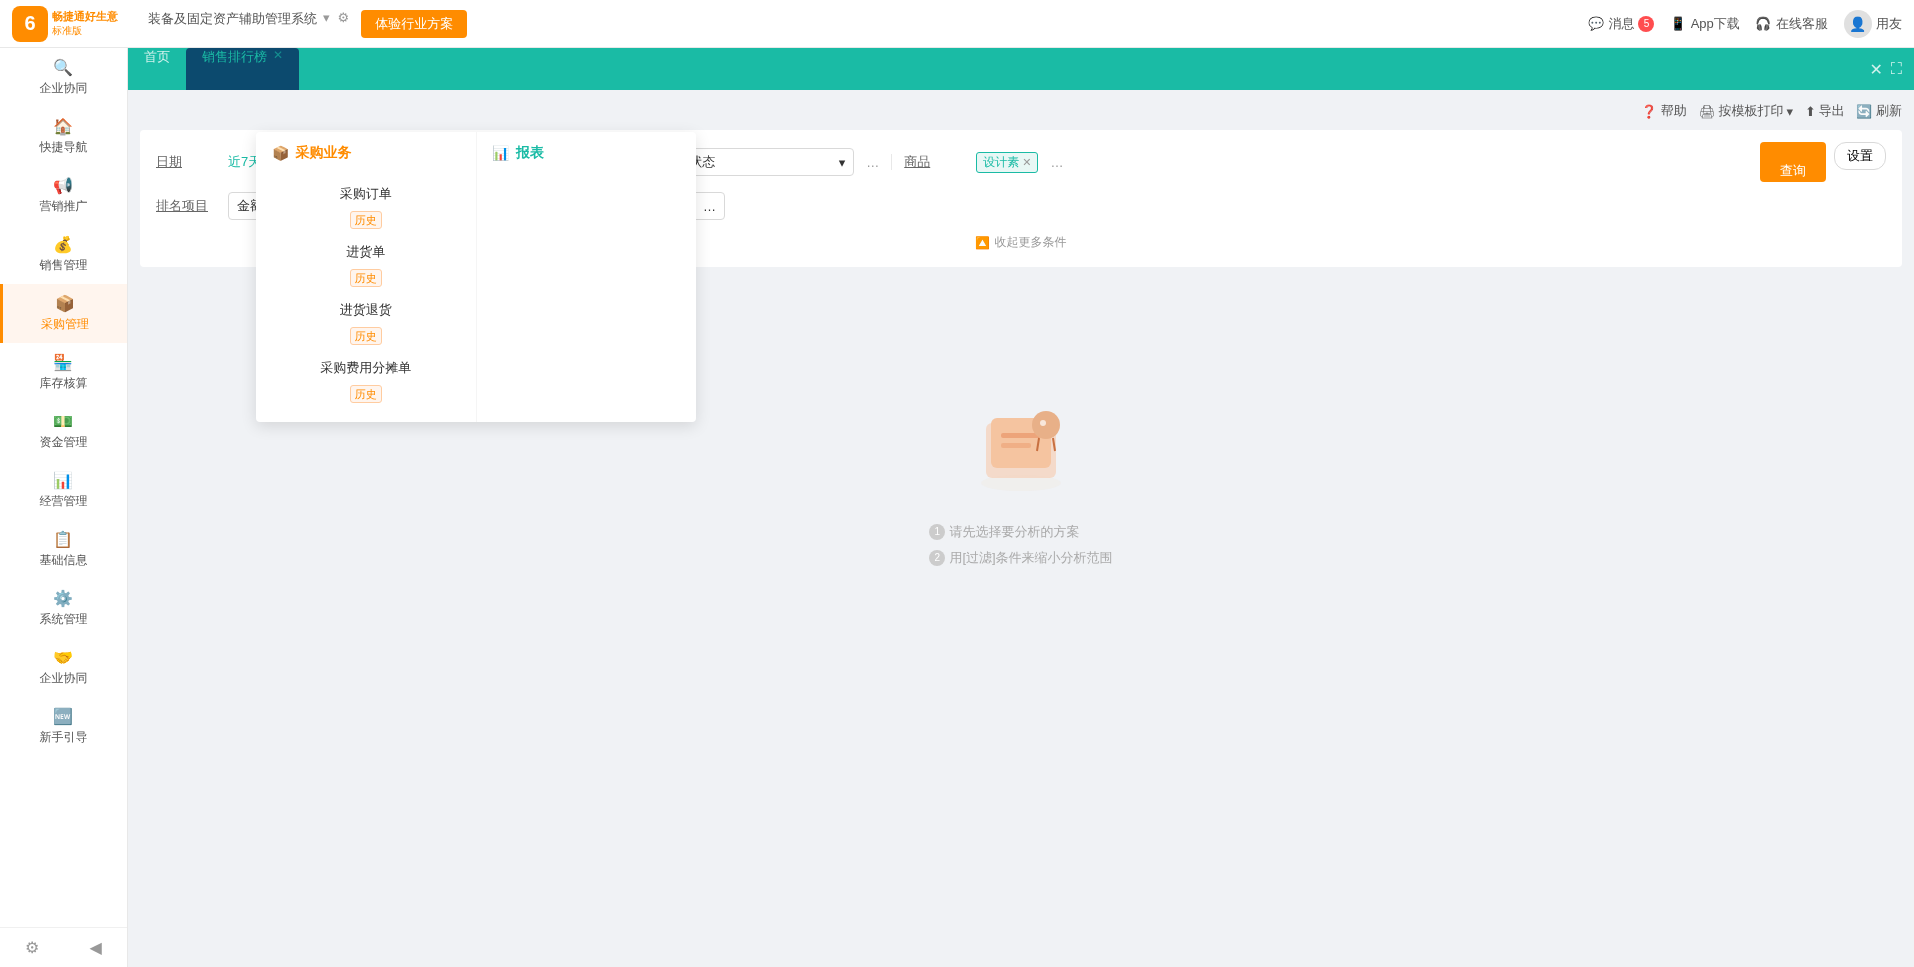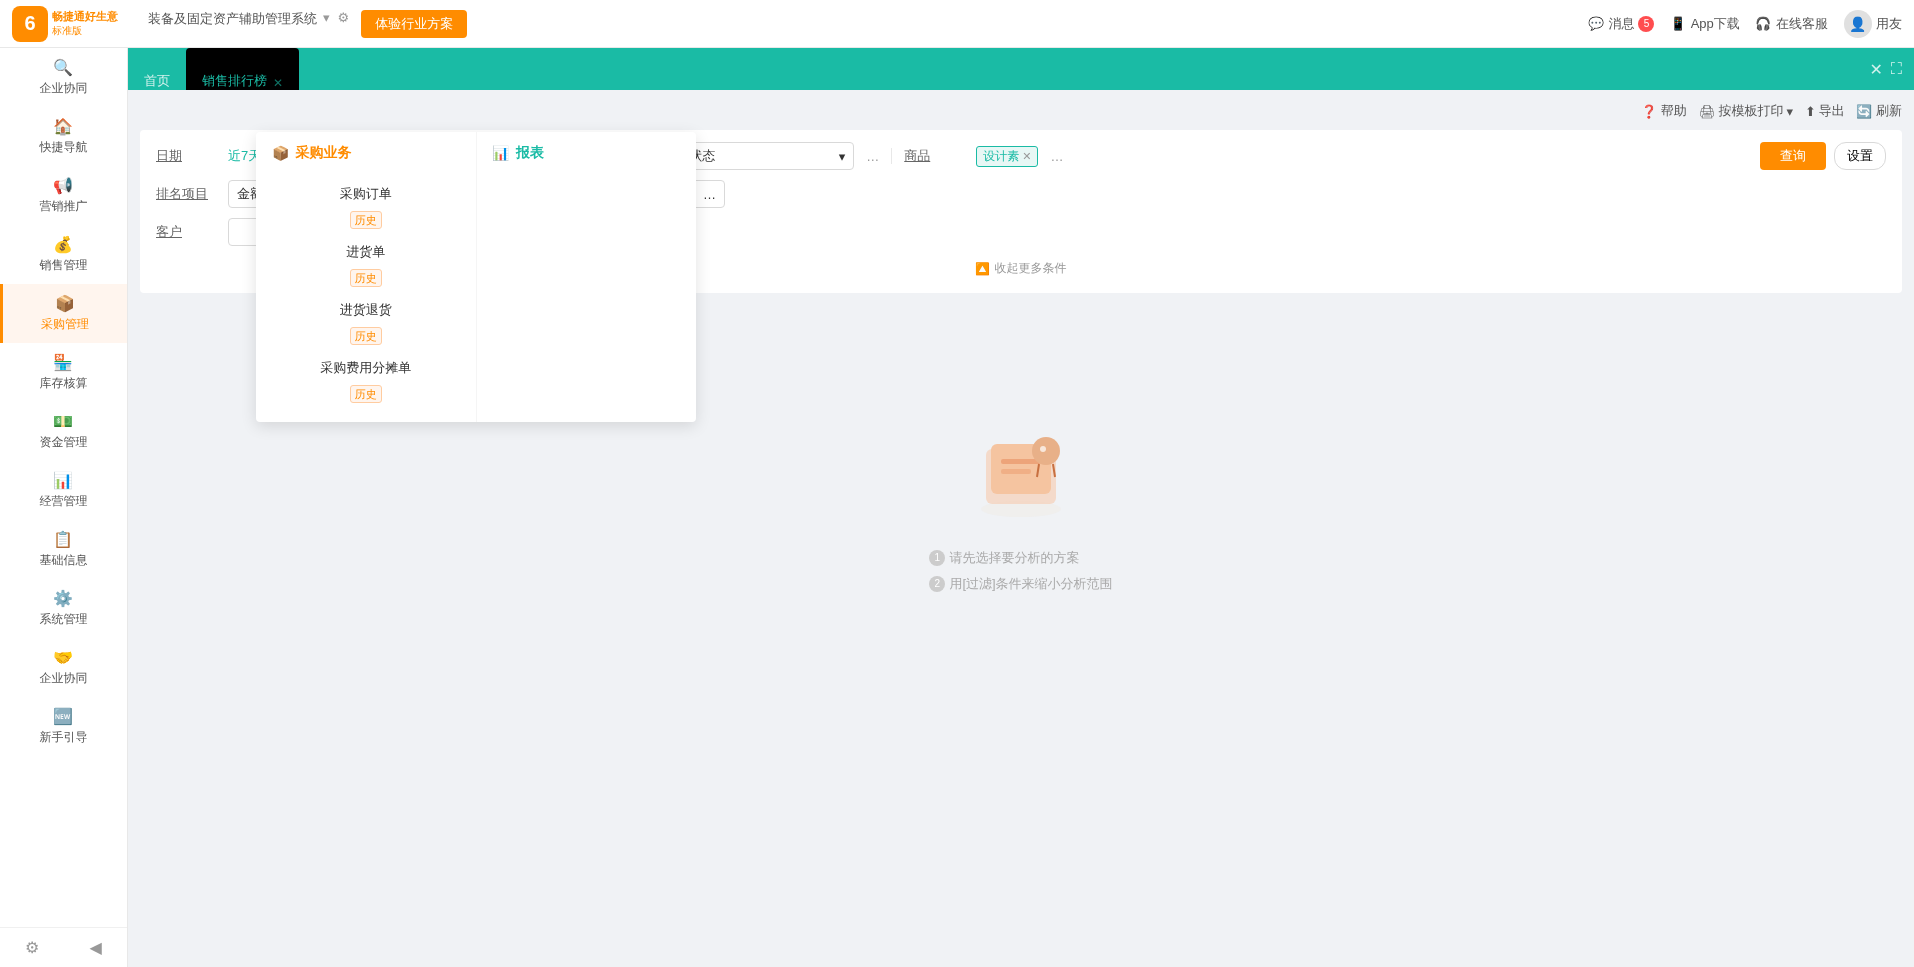--- a/index.html
+++ b/index.html
@@ -27,36 +27,36 @@
     .badge { background: #ff4d4f; color: #fff; border-radius: 10px; font-size: 10px; padding: 0 5px; min-width: 16px; height: 16px; display: inline-flex; align-items: center; justify-content: center; }
     .user-avatar { width: 28px; height: 28px; border-radius: 50%; background: #e0e0e0; display: flex; align-items: center; justify-content: center; color: #999; font-size: 14px; }
 
     
     .sidebar-item { display: flex; flex-direction: column; align-items: center; padding: 10px 0; cursor: pointer; color: #555; font-size: 12px; gap: 3px; }
     .sidebar-item.active { background: #fff5ee; color: #ff8c00; border-left: 3px solid #ff8c00; }
     .sidebar-item .icon { font-size: 16px; }
     .sidebar-bottom { margin-top: auto; display: flex; justify-content: space-around; padding: 10px 0; border-top: 1px solid #f0f0f0; }
 
     
-    .tab-item { height: 42px; padding: 0 16px; display: flex; align-items: flex-end; font-size: 13px; cursor: pointer; color: rgba(255,255,255,0.8); gap: 6px; }
-    .tab-item.active { background: #000000; color: #1abba5; border-radius: 4px 4px 0 0; }
+    .tab-item { height: 42px; padding: 0 16px; display: flex; align-items: flex-start; font-size: 13px; cursor: pointer; color: rgba(255,255,255,0.8); gap: 6px; }
+    .tab-item.active { background: #0c4a6e; color: #1abba5; border-radius: 4px 4px 0 0; }
     .tab-close { font-size: 12px; opacity: 0.6; }
     .tab-actions { margin-left: auto; display: flex; align-items: center; gap: 8px; padding-right: 12px; }
     .tab-action-btn { color: rgba(255,255,255,0.8); cursor: pointer; font-size: 16px; }
 
     
     .filter-panel { background: #fff; border-radius: 4px; padding: 12px 16px; margin-bottom: 10px; }
     .filter-row { display: flex; align-items: center; margin-bottom: 10px; gap: 12px; flex-wrap: wrap; }
     .filter-label { color: #666; font-size: 13px; white-space: nowrap; min-width: 60px; text-decoration: underline; }
     .filter-input { border: 1px solid #d9d9d9; border-radius: 4px; padding: 4px 8px; font-size: 13px; height: 28px; min-width: 160px; }
     .filter-select { border: 1px solid #d9d9d9; border-radius: 4px; padding: 4px 8px; font-size: 13px; height: 28px; min-width: 160px; cursor: pointer; display: flex; align-items: center; justify-content: space-between; background: #fff; }
     .filter-tag { background: #e8f7f5; border: 1px solid #1abba5; border-radius: 3px; padding: 1px 6px; font-size: 12px; color: #1abba5; display: inline-flex; align-items: center; gap: 3px; }
     .filter-tag-close { cursor: pointer; font-size: 11px; color: #999; }
     .filter-separator { width: 1px; height: 16px; background: #e8e8e8; }
-    .btn-query { background: #ff8c00; color: #fff; border: none; border-radius: 4px; padding: 5px 20px; cursor: pointer; font-size: 13px; height: 28px; }
+    .btn-query { background: #ff8c00; color: #fff; border: none; border-radius: 4px; padding: 20px 20px; cursor: pointer; font-size: 13px; height: 28px; }
     .btn-setting { border: 1px solid #d9d9d9; background: #fff; border-radius: 12px; padding: 4px 12px; cursor: pointer; font-size: 13px; height: 28px; }
     .toolbar-btn { color: #555; cursor: pointer; font-size: 13px; display: flex; align-items: center; gap: 3px; }
     .collapse-btn { display: flex; align-items: center; justify-content: center; width: 100%; color: #999; font-size: 12px; cursor: pointer; padding: 4px 0; gap: 4px; }
 
     
     .dropdown-menu { position: absolute; top: 42px; left: 128px; z-index: 1000; background: #fff; box-shadow: 0 4px 16px rgba(0,0,0,0.12); border-radius: 4px; display: flex; min-width: 440px; }
     .dropdown-col { flex: 1; padding: 12px 16px; }
     .dropdown-col:first-child { border-right: 1px solid #f5f5f5; }
     .dropdown-col-title { display: flex; align-items: center; gap: 6px; font-size: 14px; font-weight: 600; color: #ff8c00; margin-bottom: 12px; padding-bottom: 4px; }
     .dropdown-col-title-right { color: #1abba5; }
@@ -247,27 +247,20 @@
               <span>▾</span>
             </div>
             <span class="filter-separator"></span>
             <span class="filter-label">业务员</span>
             <div class="filter-select" style="min-width:200px;">
               <span></span>
               <span>…</span>
             </div>
           </div>
 
-          <div class="filter-row">
-            <span class="filter-label">客户</span>
-            <div class="filter-select" style="min-width:200px;">
-              <span></span>
-              <span>…</span>
-            </div>
-          </div>
 
           <div class="collapse-btn">
             <span>🔼</span>
             <span>收起更多条件</span>
           </div>
         </div>
 
         <div class="empty-state">
           <div class="empty-icon">
             <svg viewBox="0 0 120 120" xmlns="http://www.w3.org/2000/svg">

